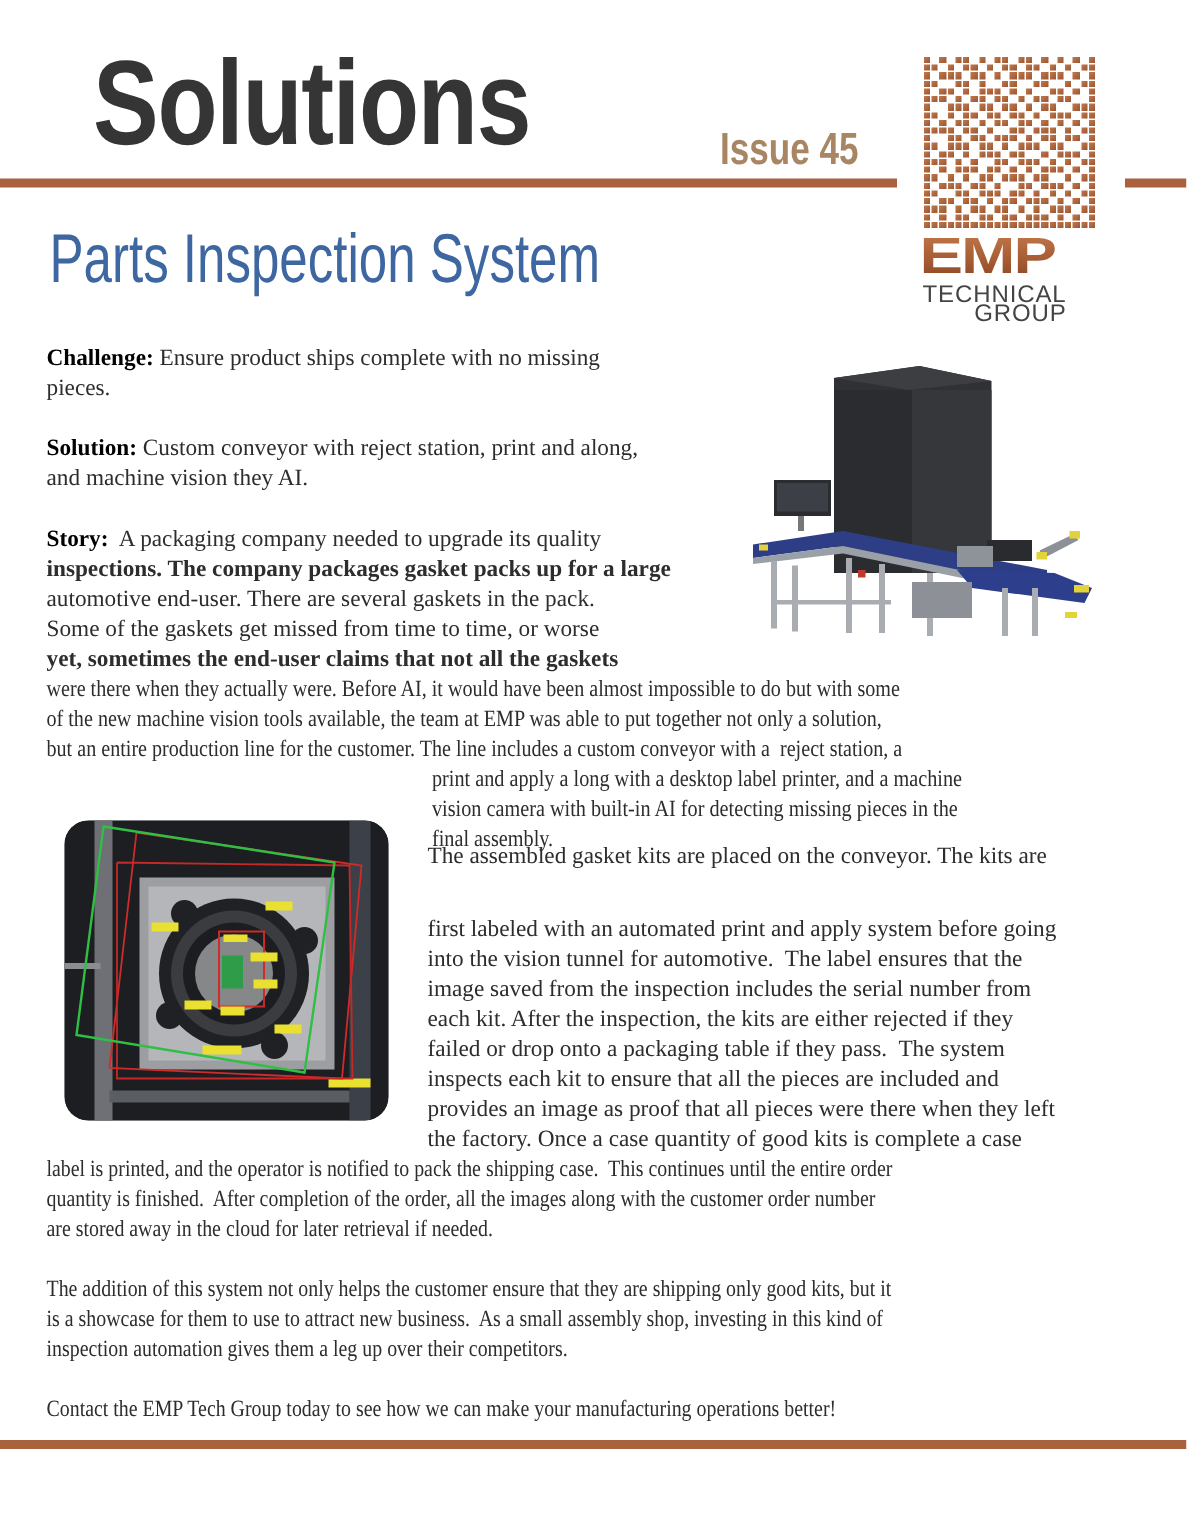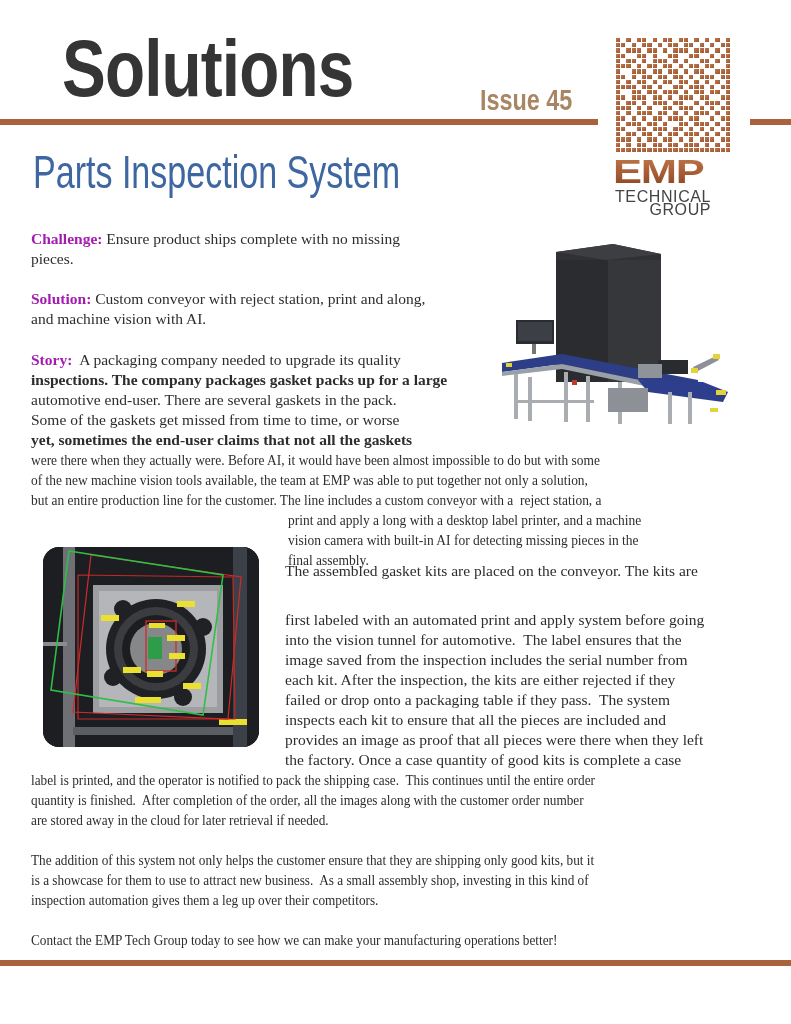--- a/index.html
+++ b/index.html
@@ -29,21 +29,21 @@
     font-size: 34px; line-height: 34px; letter-spacing: -1px;
     background: linear-gradient(180deg, #c2794a 0%, #a45a33 60%, #8a4524 100%);
     -webkit-background-clip: text; background-clip: text; color: transparent;
     transform-origin: left top; transform: scaleX(1.28); white-space: nowrap; }
   .tech { position: absolute; left: 3px; top: 155px; font-family: "Liberation Sans", sans-serif;
     font-size: 16px; line-height: 12.5px; color: #444; letter-spacing: 0.6px; white-space: nowrap; }
 
   
   .line { position: absolute; font-size: 15.5px; line-height: 19px; white-space: nowrap; color: #2d2d2d;
     transform-origin: left top; }
-  .label { font-weight: bold; color: #a21caf; font-family: Liberation Serif, serif; }
+  .label { font-weight: bold; color: #000000; font-family: Liberation Serif, serif; }
 
   
   .machine-photo { left: 488px; top: 232px; width: 254px; height: 192px; }
   .inspect-photo { left: 43px; top: 547px; width: 216px; height: 200px; border-radius: 16px; overflow: hidden;
     background: #1b1d21; }
 
   .rule-bottom { left: 0; top: 960px; width: 791px; height: 6px; background: #a9613e; }
 </style>
 </head>
 <body>
@@ -545,21 +545,21 @@
   <div class="tech">
     <div>TECHNICAL</div>
     <div>GROUP</div>
   </div>
 </div>
 
 <div class="line" style="left:31px; top:229px;"><span class="label">Challenge:</span><span> Ensure product ships complete with no missing</span></div>
 <div class="line" style="left:31px; top:249px;">pieces.</div>
 
 <div class="line" style="left:31px; top:289px;"><span class="label">Solution:</span><span> Custom conveyor with reject station, print and along,</span></div>
-<div class="line" style="left:31px; top:309px;">and machine vision with AI.</div>
+<div class="line" style="left:31px; top:309px;">and machine vision they AI.</div>
 
 <div class="line" style="left:31px; top:350px;"><span class="label">Story:</span><span style="white-space:pre">  A packaging company needed to upgrade its quality</span></div>
 <div class="line" style="left:31px; top:370px;font-weight:bold;">inspections. The company packages gasket packs up for a large</div>
 <div class="line" style="left:31px; top:390px;">automotive end-user. There are several gaskets in the pack.</div>
 <div class="line" style="left:31px; top:410px;">Some of the gaskets get missed from time to time, or worse</div>
 <div class="line" style="left:31px; top:430px;font-weight:bold;">yet, sometimes the end-user claims that not all the gaskets</div>
 <div class="line" style="left:31px; top:450px; transform:scaleX(0.865);">were there when they actually were. Before AI, it would have been almost impossible to do but with some</div>
 <div class="line" style="left:31px; top:470px; transform:scaleX(0.865);">of the new machine vision tools available, the team at EMP was able to put together not only a solution,</div>
 <div class="line" style="left:31px; top:490px; transform:scaleX(0.865); white-space:pre;">but an entire production line for the customer. The line includes a custom conveyor with a  reject station, a</div>
 <div class="line" style="left:288px; top:510px; transform:scaleX(0.87);">print and apply a long with a desktop label printer, and a machine</div>

